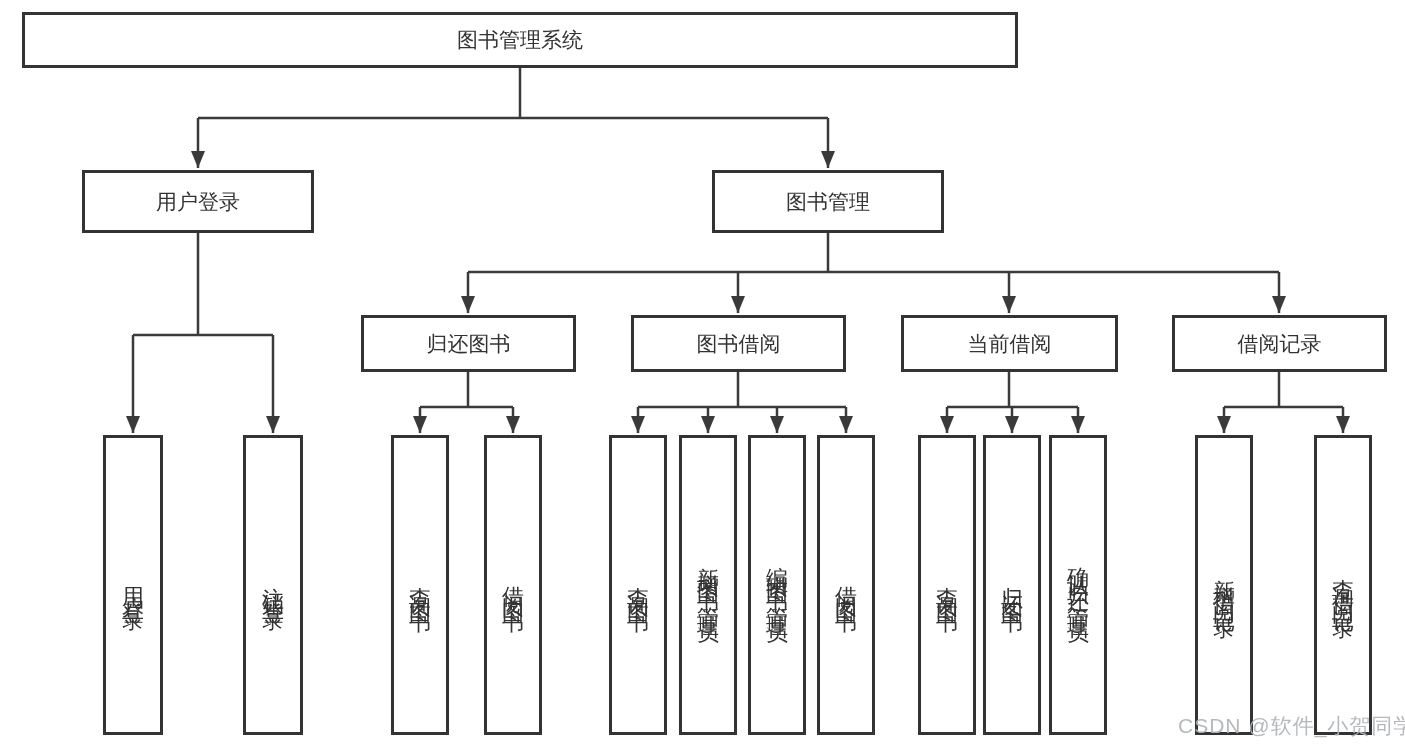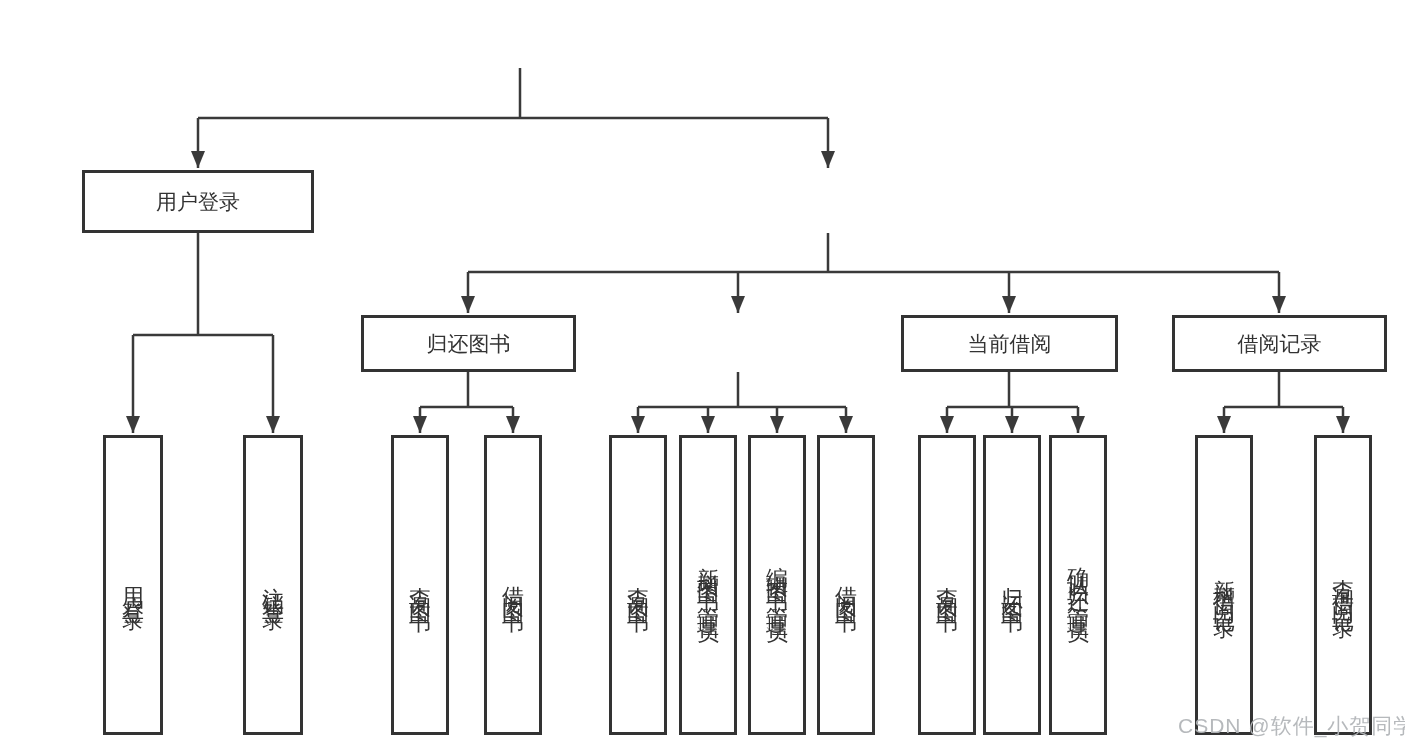--- a/index.html
+++ b/index.html
@@ -112,27 +112,36 @@
       <line x1="777" y1="407" x2="777" y2="433" marker-end="url(#arrow)"></line>
       <line x1="846" y1="407" x2="846" y2="433" marker-end="url(#arrow)"></line>
       <line x1="947" y1="407" x2="947" y2="433" marker-end="url(#arrow)"></line>
       <line x1="1012" y1="407" x2="1012" y2="433" marker-end="url(#arrow)"></line>
       <line x1="1078" y1="407" x2="1078" y2="433" marker-end="url(#arrow)"></line>
       <line x1="1224" y1="407" x2="1224" y2="433" marker-end="url(#arrow)"></line>
       <line x1="1343" y1="407" x2="1343" y2="433" marker-end="url(#arrow)"></line>
     </g>
   </svg>
 
+  <div class="node n-root">
+    <span class="label">图书管理系统</span>
+  </div>
 
   <div class="node n-l2a">
     <span class="label">用户登录</span>
   </div>
+  <div class="node n-l2b">
+    <span class="label">图书管理</span>
+  </div>
 
   <div class="node n-l3a">
     <span class="label">归还图书</span>
+  </div>
+  <div class="node n-l3b">
+    <span class="label">图书借阅</span>
   </div>
   <div class="node n-l3c">
     <span class="label">当前借阅</span>
   </div>
   <div class="node n-l3d">
     <span class="label">借阅记录</span>
   </div>
 
   <div class="node leaf n-g1a">
     <span class="label">用户登录</span>

